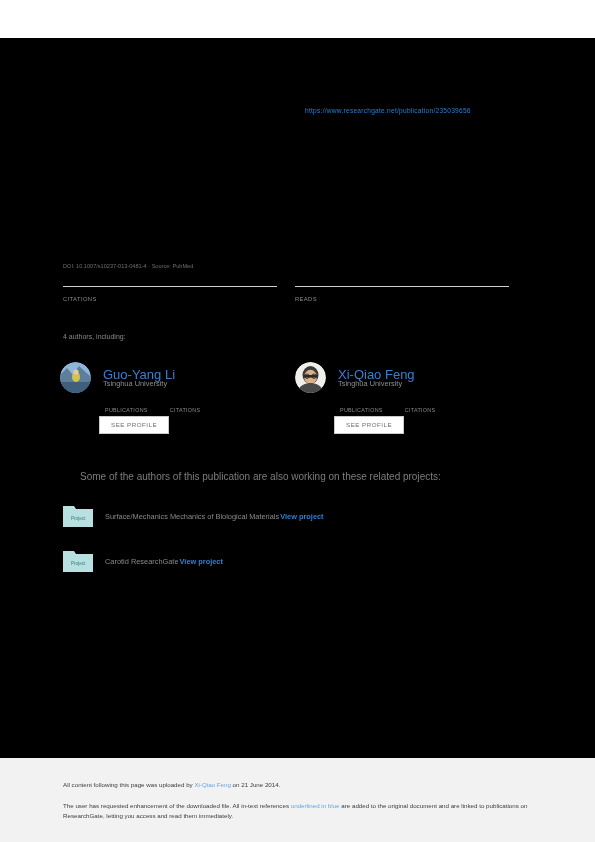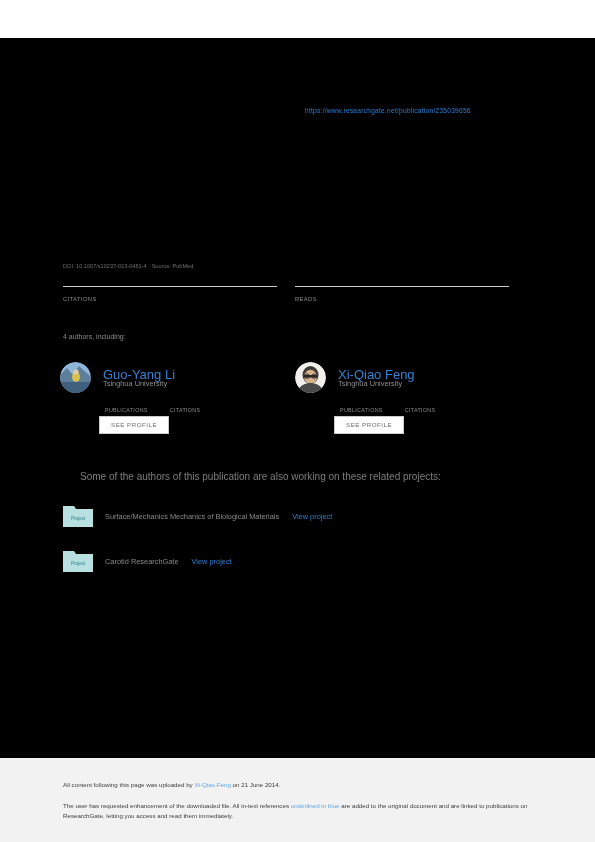--- a/index.html
+++ b/index.html
@@ -212,22 +212,22 @@
   .project-text {
     position: absolute;
     left: 42px;
     top: 9px;
     font-size: 7.4px;
     color: #8a8a8a;
     white-space: nowrap;
   }
   .view-project {
     color: #2f7fd0;
-    font-weight: normal;
-    margin-left: 13px;
+    font-weight: bold;
+    margin-left: 1px;
   }
 
   
   .footer-band {
     position: absolute;
     left: 0;
     top: 758px;
     width: 595px;
     height: 84px;
     background: #f2f2f2;

